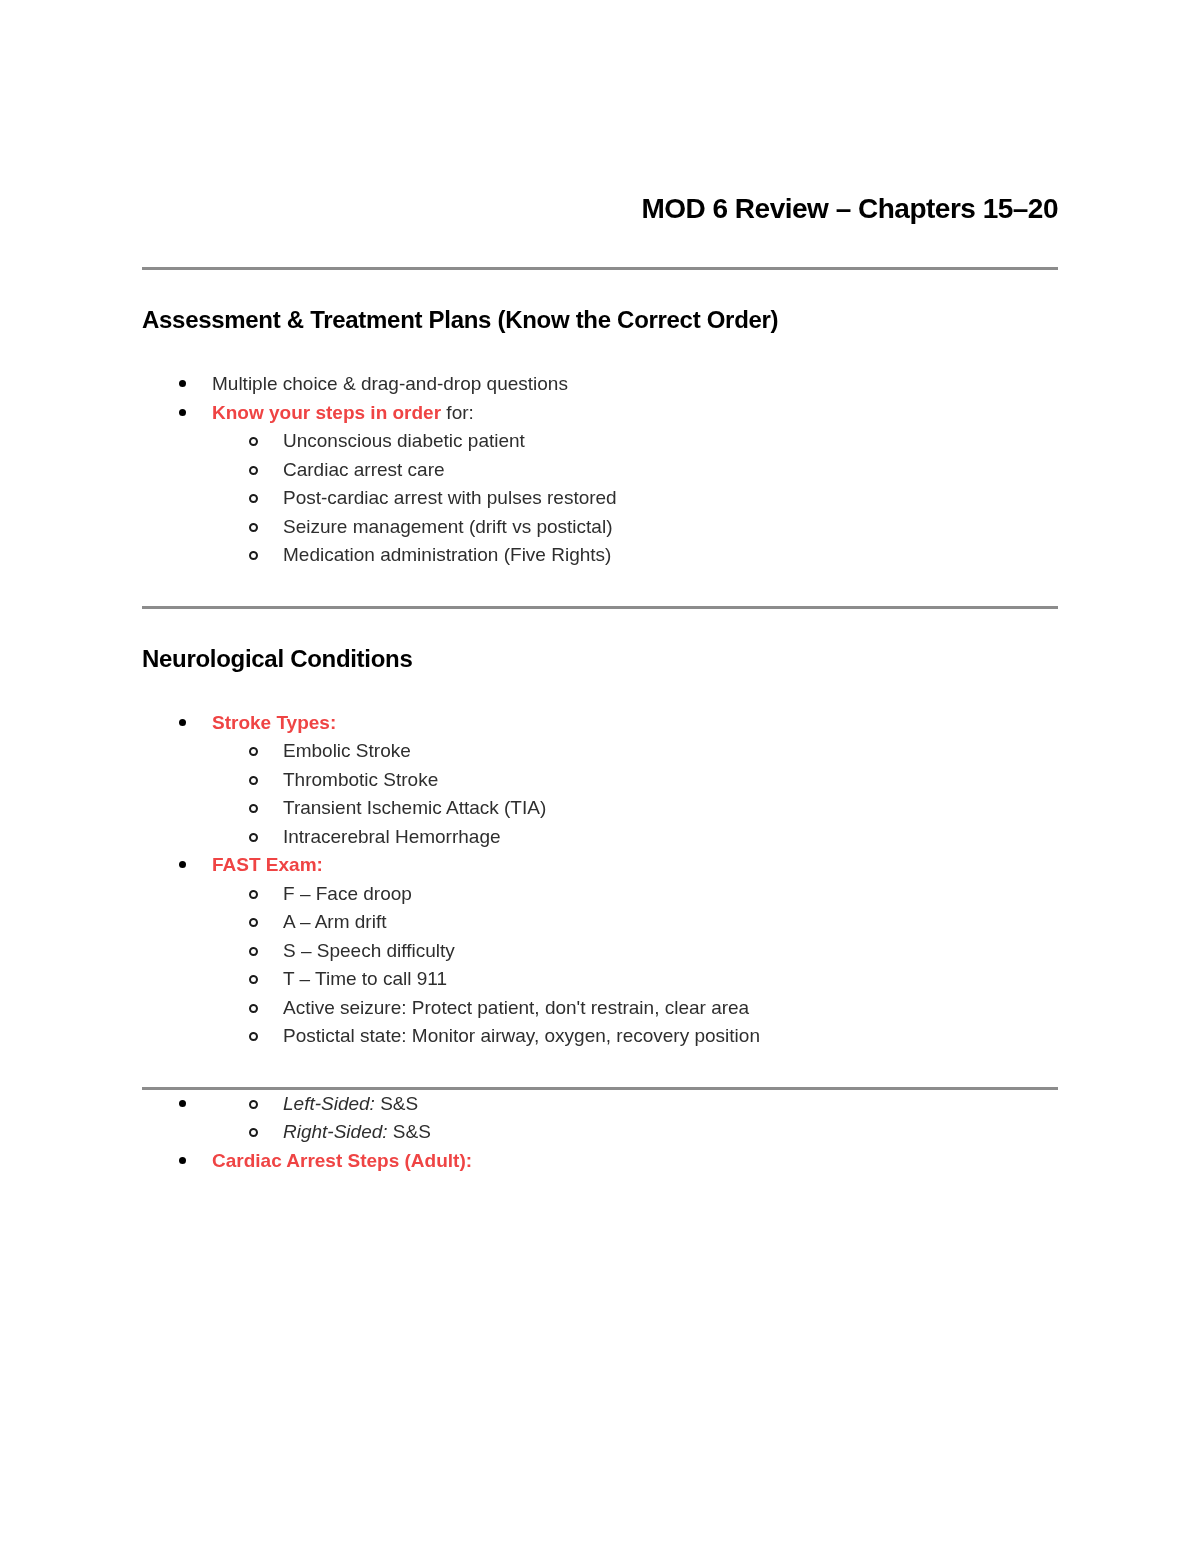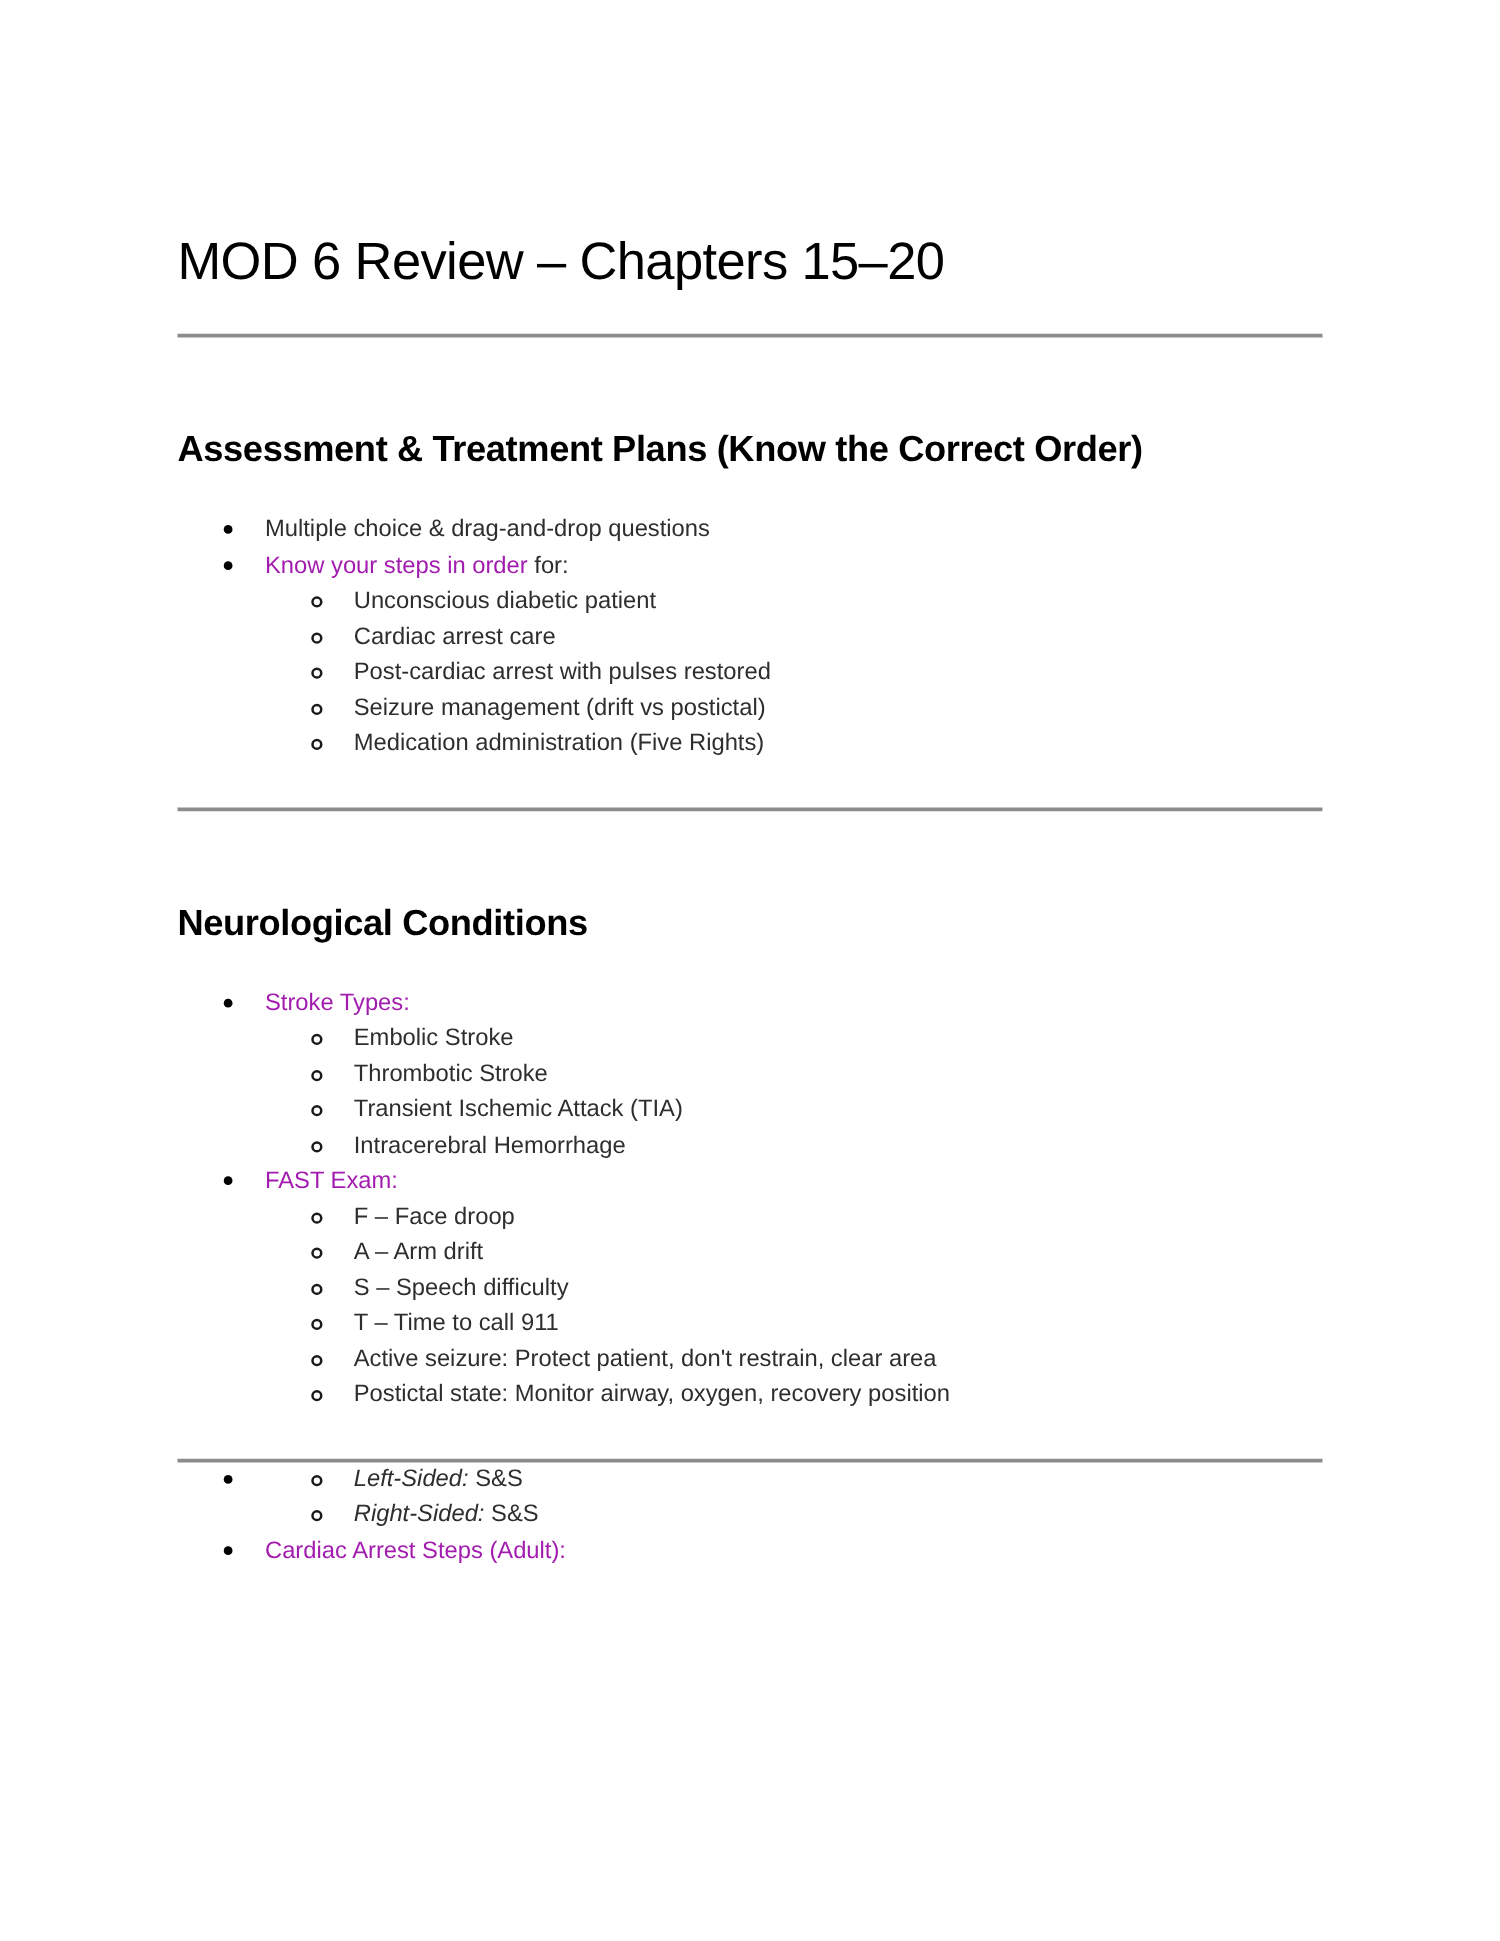--- a/index.html
+++ b/index.html
@@ -12,35 +12,36 @@
     height: 1553px;
     overflow: hidden;
     font-family: "Liberation Sans", sans-serif;
     color: #202020;
   }
   .doc {
     padding: 184px 142px 0 142px;
   }
   .doc-title {
     margin: 0 0 33px 0;
-    font-size: 42px;
+    font-size: 28px;
     line-height: 50px;
-    font-weight: 400;
+    font-weight: 700;
     color: #000000;
     letter-spacing: -0.5px;
+    text-align: right;
   }
   .hr {
     height: 3px;
     background: #8c8c8c;
     border: none;
     margin: 0;
   }
   .section-heading {
-    margin: 72px 0 32px 0;
-    font-size: 29px;
+    margin: 32px 0 32px 0;
+    font-size: 24px;
     line-height: 36px;
     font-weight: 700;
     color: #000000;
     letter-spacing: -0.3px;
   }
   .list {
     margin: 0 0 36px 0;
     font-size: 19px;
     line-height: 28.5px;
   }
@@ -62,21 +63,21 @@
     background: #000000;
   }
   .l2 > .marker {
     left: 107px;
     width: 5px;
     height: 5px;
     background: transparent;
     border: 2px solid #1a1a1a;
   }
   .run { color: #2e2e2e; }
-  .run.b { font-weight: 400; color: #a21caf; }
+  .run.b { font-weight: 700; color: #ef4444; }
   .run.i { font-style: italic; }
 </style>
 </head>
 <body>
 
 <div class="doc">
   <h1 class="doc-title">MOD 6 Review – Chapters 15–20</h1>
   <main>
       <div class="hr"></div>
       <h2 class="section-heading">Assessment &amp; Treatment Plans (Know the Correct Order)</h2>

